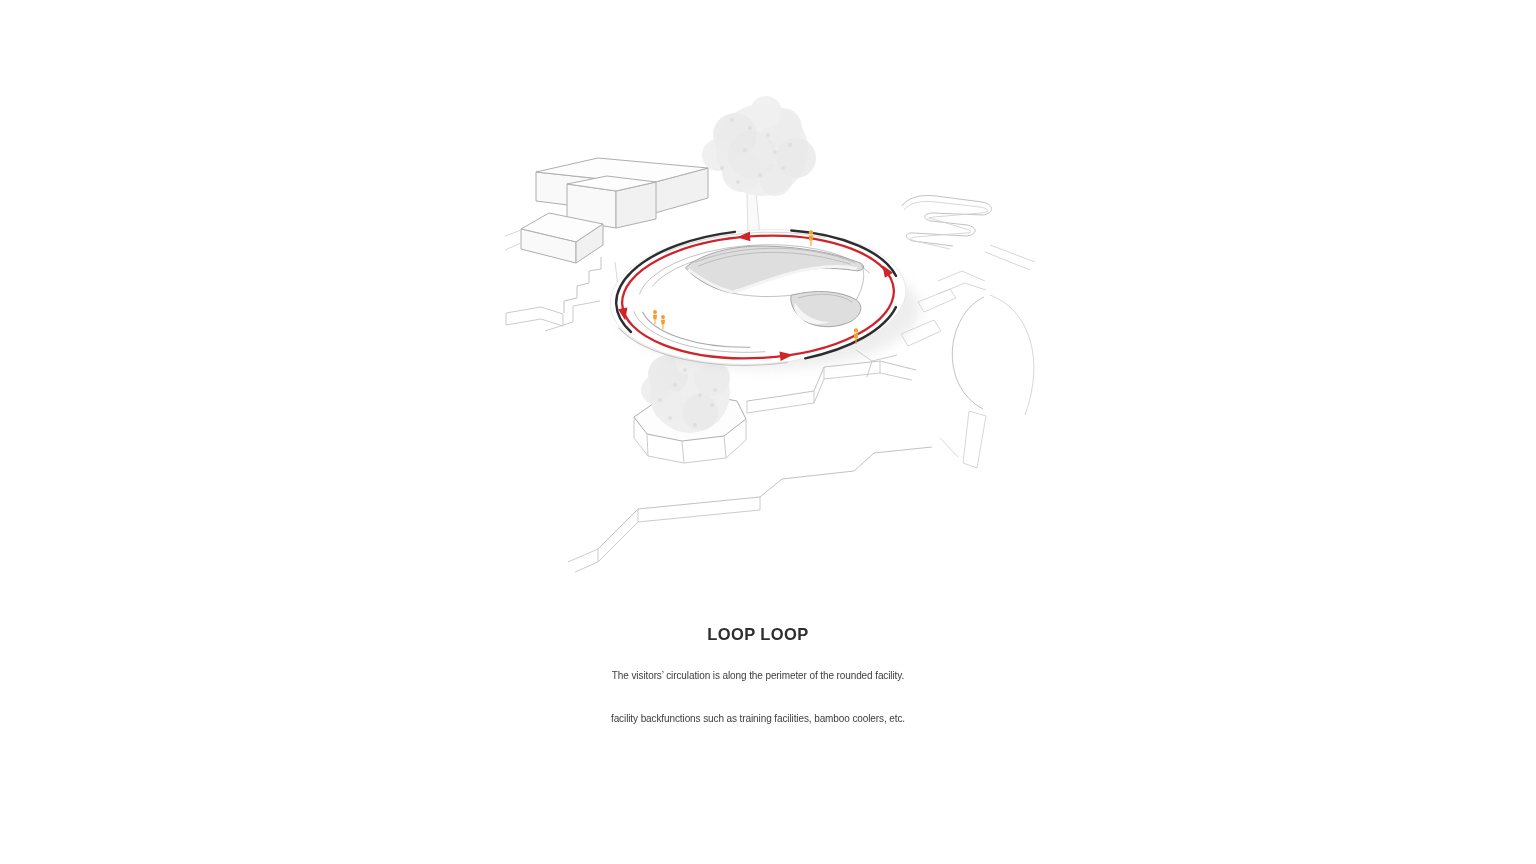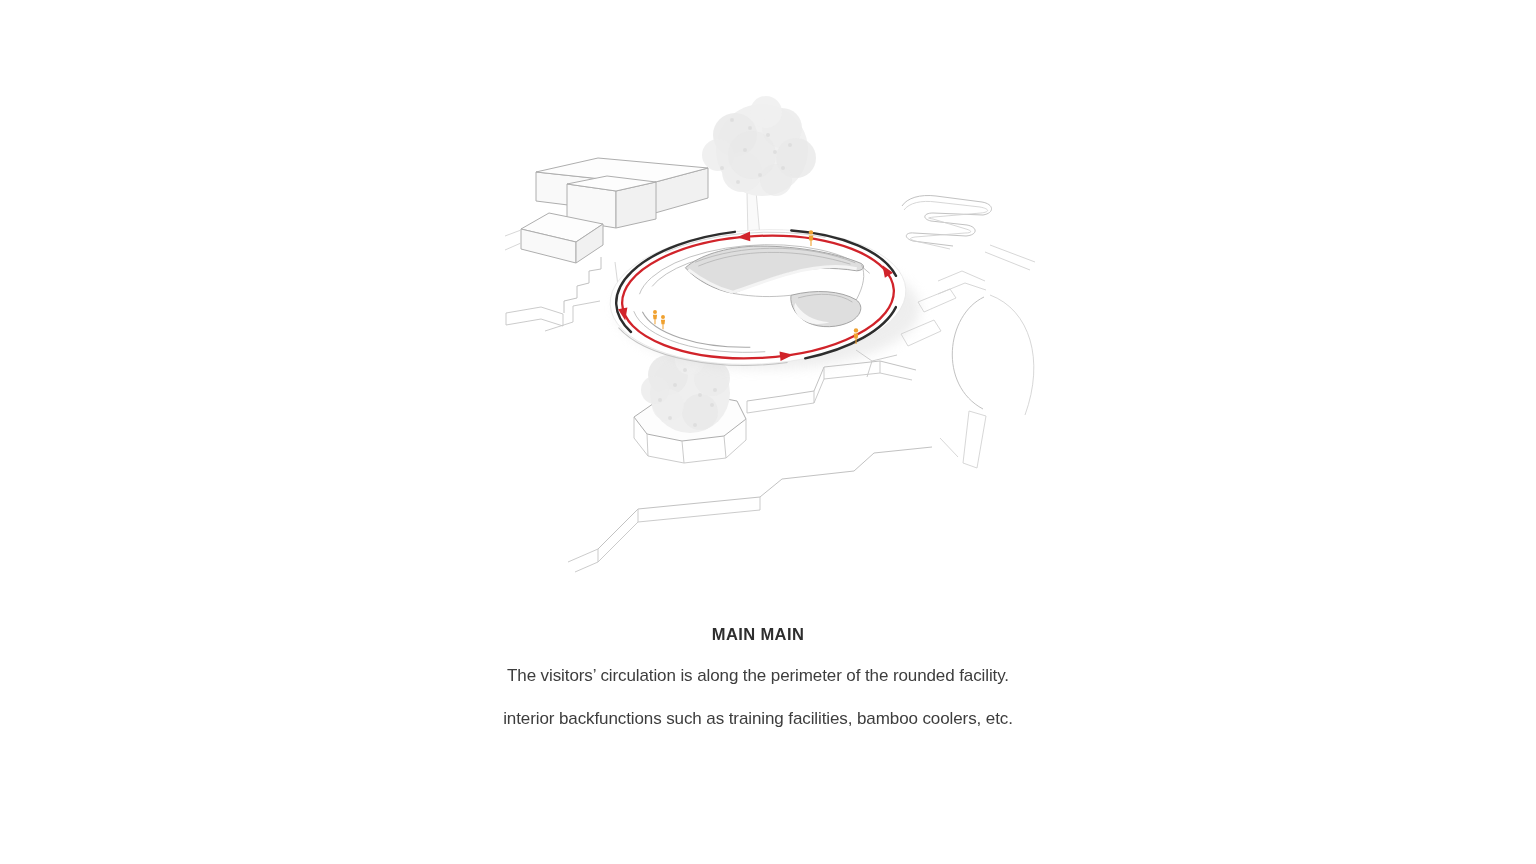--- a/index.html
+++ b/index.html
@@ -12,21 +12,21 @@
   .faint{stroke:#d2d2d2;fill:none;stroke-width:0.9;}
   .bldt {stroke:#aeaeae;fill:#fdfdfd;stroke-width:1;}   
   .bldf {stroke:#aeaeae;fill:#f9f9f9;stroke-width:1;}   
   .blds {stroke:#aeaeae;fill:#f1f1f1;stroke-width:1;}   
   .hole {stroke:#9e9e9e;fill:#dedede;stroke-width:0.9;}
   .ramp {stroke:#b4b4b4;fill:none;stroke-width:0.8;}
   .inner{stroke:#a8a8a8;fill:none;stroke-width:1.1;}
   .caption{position:absolute;left:458px;top:624px;width:600px;text-align:center;color:#2f2f2f;}
   .caption h1{margin:0 0 21px 0;font-size:16.5px;line-height:20px;font-weight:700;
               letter-spacing:0.4px;color:#2e2e2e;}
-  .caption p{margin:0;font-size:17px;line-height:21.5px;letter-spacing:-0.1px;color:#3d3d3d;}
+  .caption p{margin:0;font-size:10px;line-height:21.5px;letter-spacing:-0.1px;color:#3d3d3d;}
 </style>
 </head>
 <body>
 
 <div class="stage">
 
 <svg width="1536" height="864" viewBox="0 0 1536 864">
 
   <g>
 
@@ -193,21 +193,21 @@
       <path d="M-2.3 -2.6 L2.3 -2.6 L1.7 2.4 L0.55 2.4 L0.55 8 L-0.55 8 L-0.55 2.4 L-1.7 2.4 Z"></path>
     </g>
     <g transform="translate(856,336)">
       <circle cx="0" cy="-5.6" r="2.2"></circle>
       <path d="M-2.3 -2.6 L2.3 -2.6 L1.7 2.4 L0.55 2.4 L0.55 8 L-0.55 8 L-0.55 2.4 L-1.7 2.4 Z"></path>
     </g>
   </g>
 </svg>
 
   <div class="caption">
-    <h1>MAIN MAIN</h1>
+    <h1>LOOP LOOP</h1>
     <p>
       <span>The visitors’ circulation is along the perimeter of the rounded facility.</span><br>
       <br>
-      <span>interior backfunctions such as training facilities, bamboo coolers, etc.</span>
+      <span>facility backfunctions such as training facilities, bamboo coolers, etc.</span>
     </p>
   </div>
 
 </div>
 
 </body></html>

